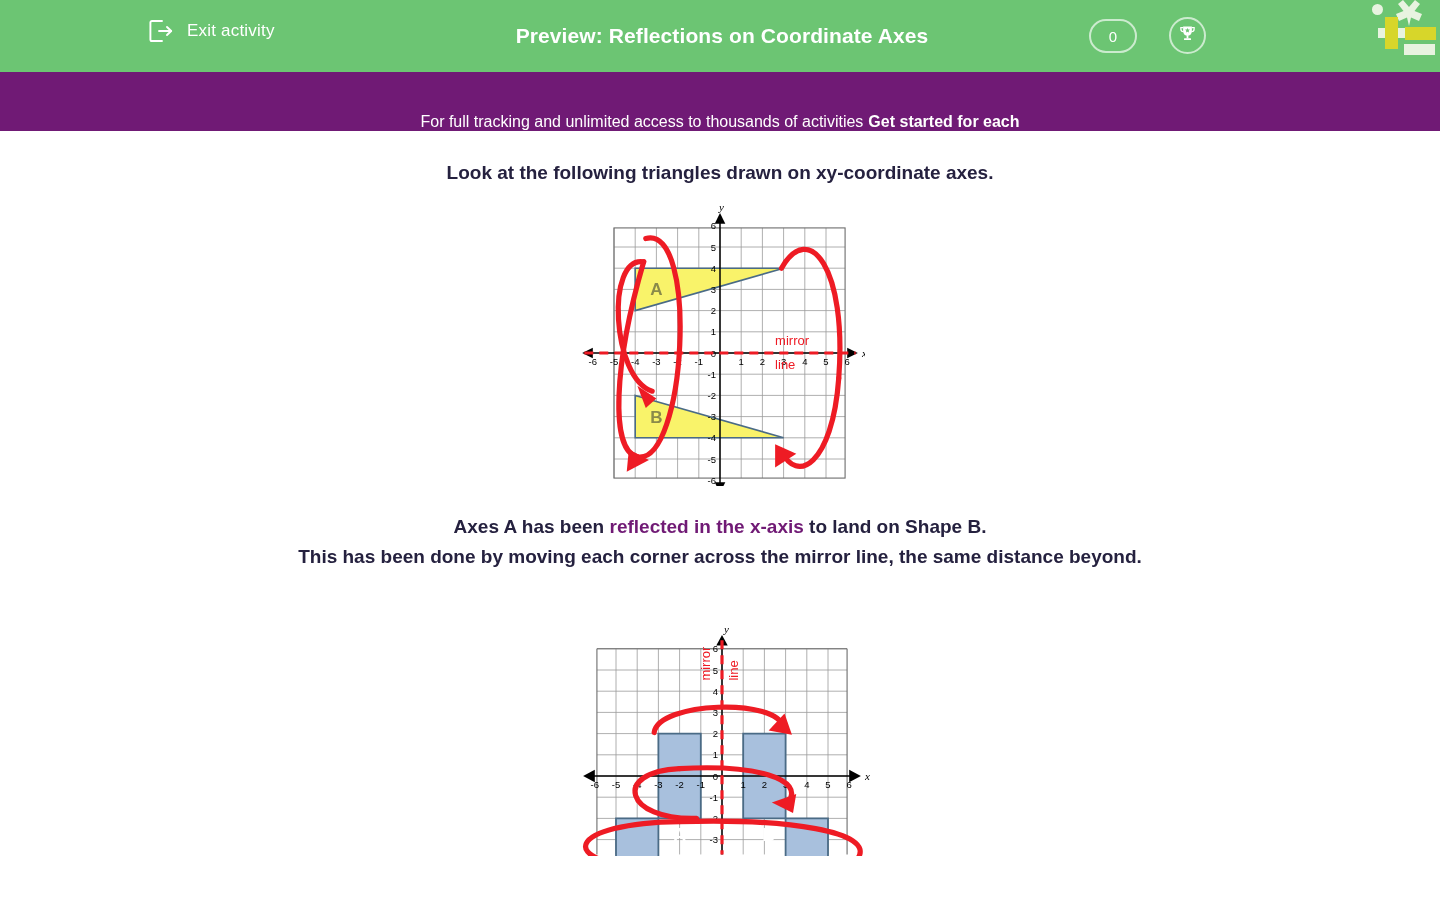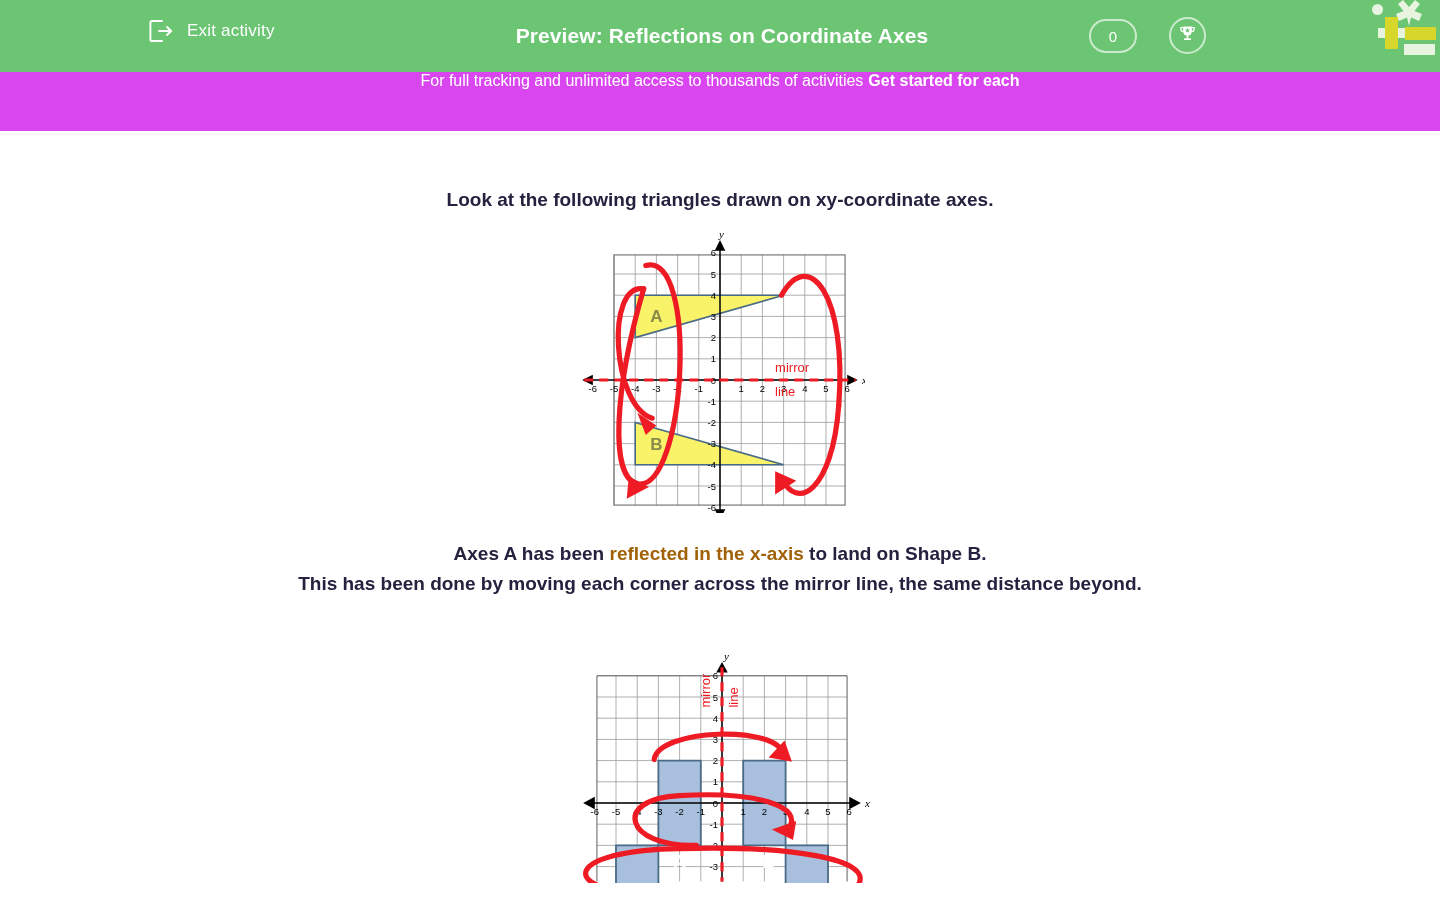--- a/index.html
+++ b/index.html
@@ -68,45 +68,45 @@
   .deco-dot { left:1372px; top:4px; width:11px; height:11px; border-radius:50%; background:#e8f3e0; }
   .deco-star { left:1392px; top:0px; width:34px; height:26px; }
   .deco-plus { left:1378px; top:18px; width:30px; height:30px; }
   .deco-plus-over { left:1385px; top:17px; width:13px; height:32px; background:#d7d62a; }
   .deco-bar-y { left:1405px; top:27px; width:31px; height:13px; background:#d7d62a; }
   .deco-bar-w { left:1404px; top:44px; width:31px; height:11px; background:#e8f3e0; }
 
   
   .promo {
     height: 59px;
-    background: #d946ef;
-    display: flex; align-items: flex-start; justify-content: center;
+    background: #701a75;
+    display: flex; align-items: flex-end; justify-content: center;
     color: #ffffff;
     font-size: 16px;
   }
   .promo b { font-weight: bold; margin-left: 5px; }
 
   
   .content {
-    padding-top: 55px;
+    padding-top: 28px;
     text-align: center;
   }
   .prompt {
     color: #25213f;
     font-size: 19px;
     font-weight: bold;
     line-height: 1.45;
   }
   .explain {
     color: #25213f;
     font-size: 19px;
     font-weight: bold;
     line-height: 1.62;
   }
-  .explain .hl { color: #a16207; }
+  .explain .hl { color: #701a75; }
   .gap-1 { height: 14px; }
   .gap-2 { height: 26px; }
   .gap-3 { height: 34px; }
 
   
   .fig { position: relative; margin: 0 auto; }
   .fig1 { width: 290px; height: 285px; }
   .fig2 { width: 300px; height: 235px; }
   .fig svg { display: block; }
 </style>

